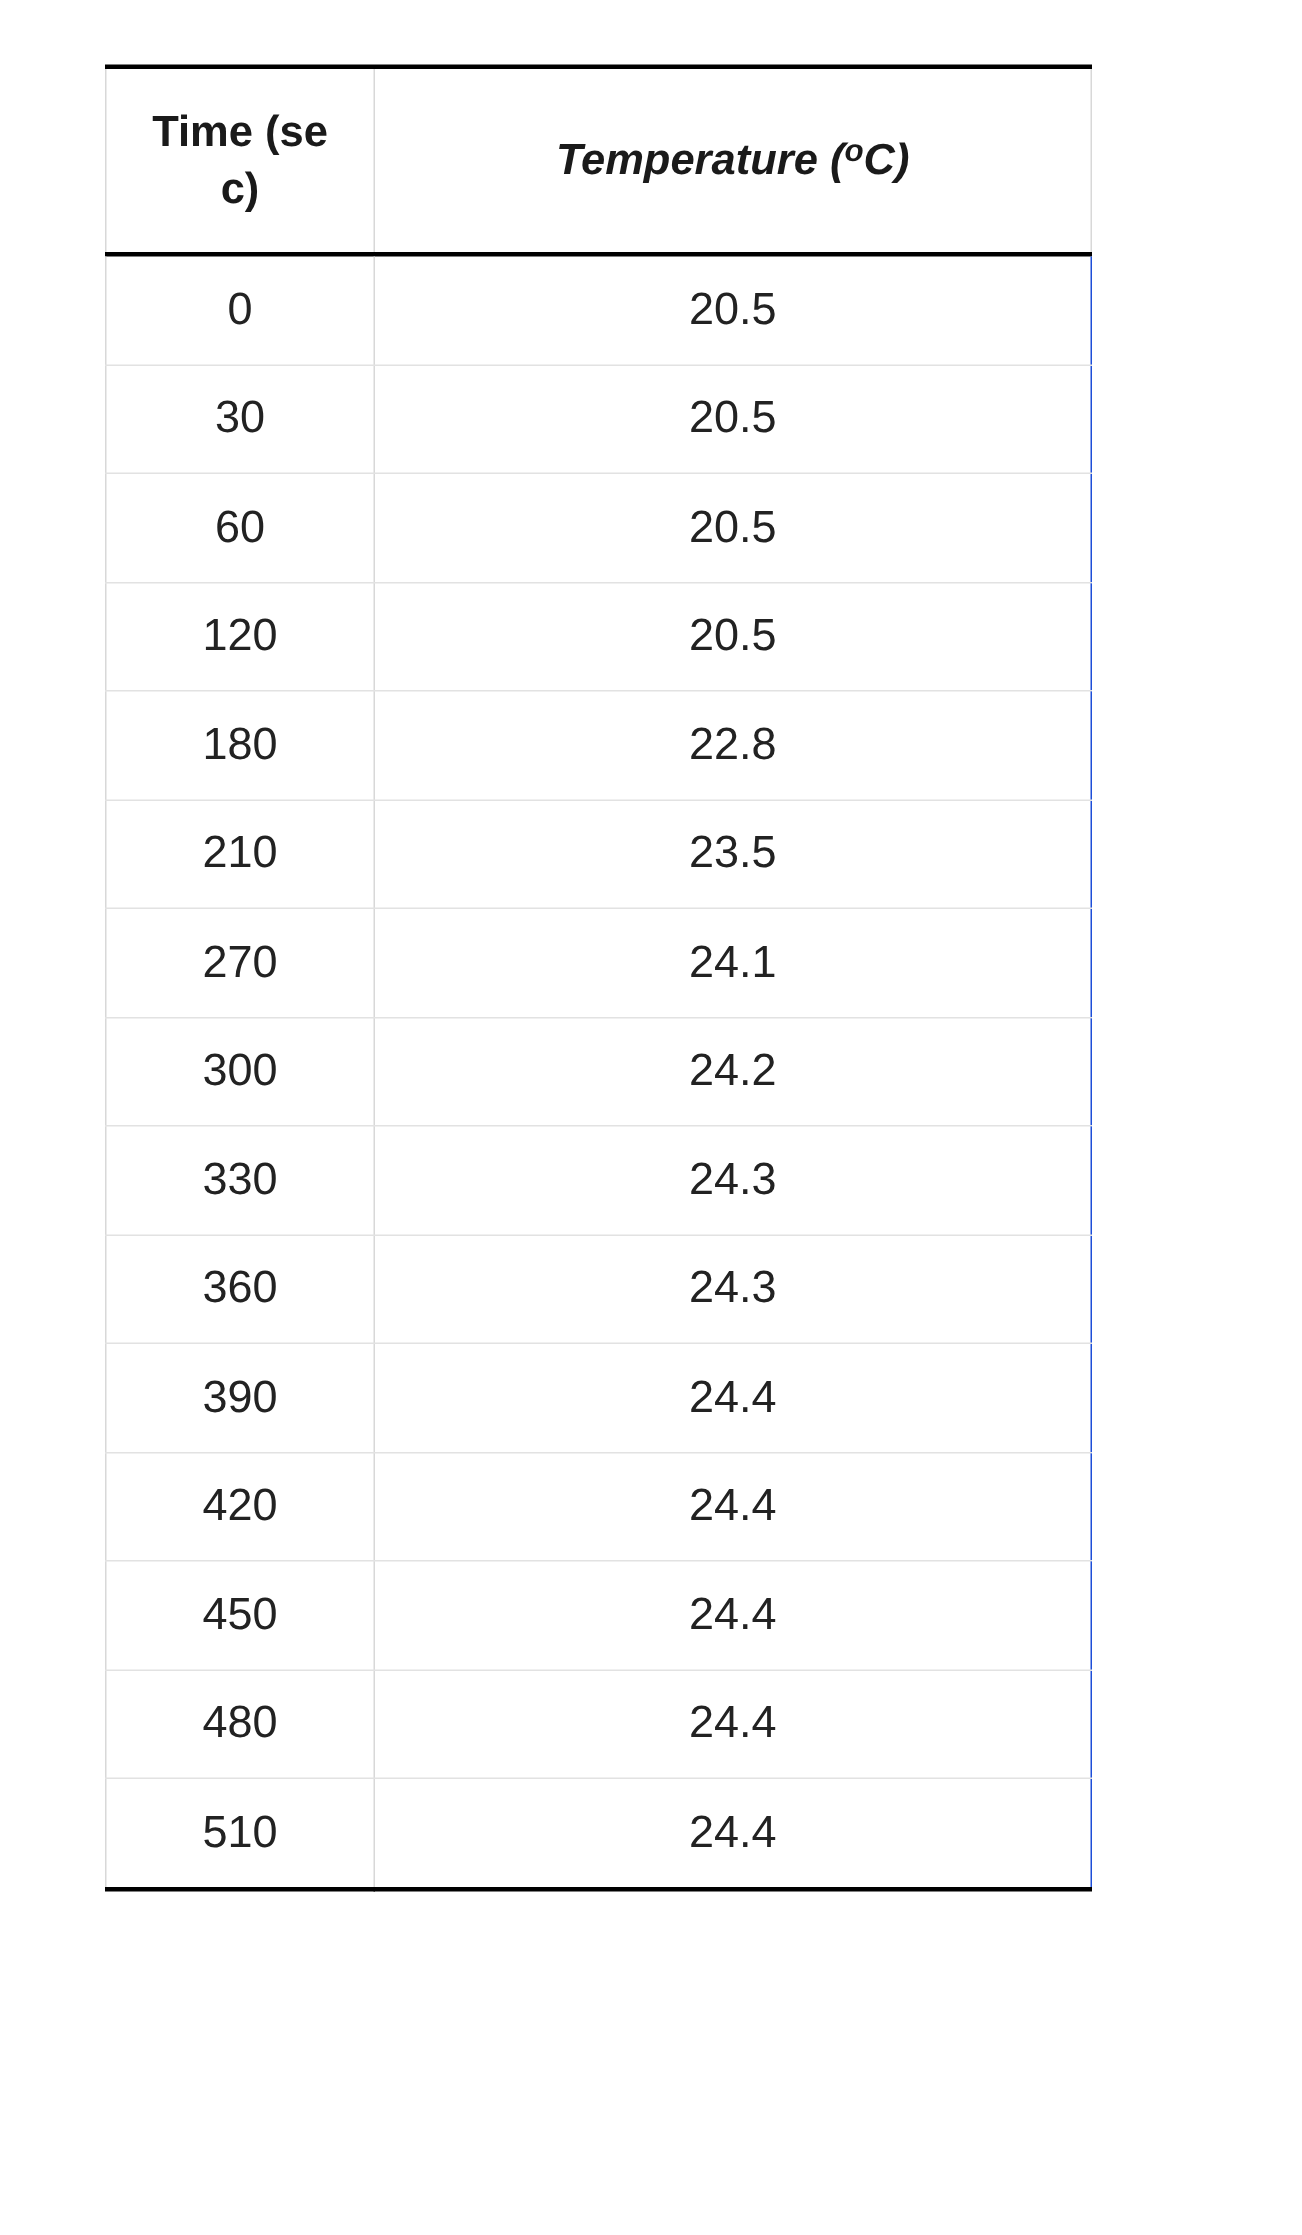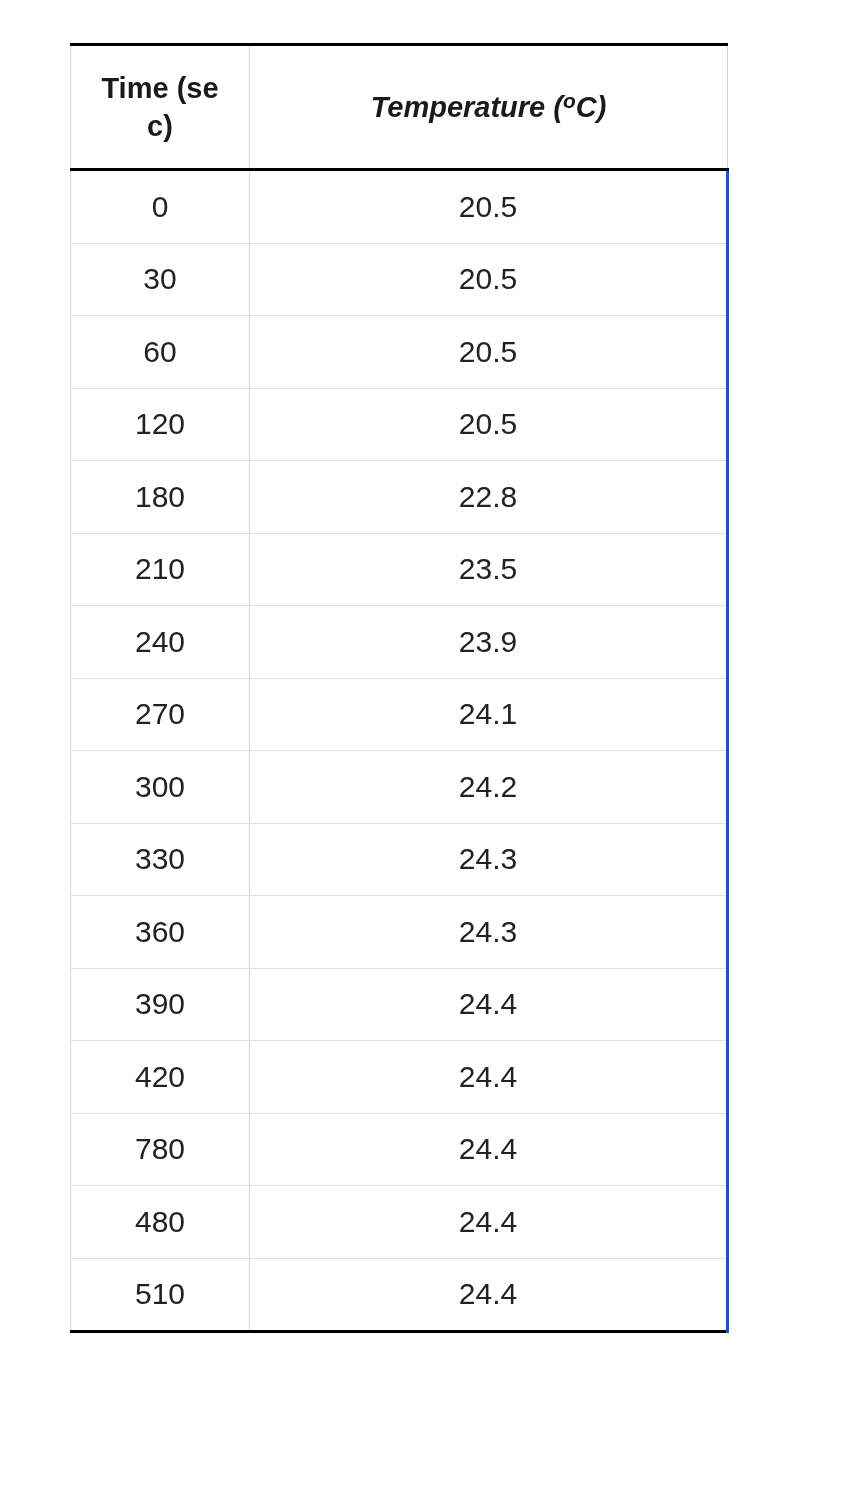--- a/index.html
+++ b/index.html
@@ -91,21 +91,21 @@
     color: #222222;
     border-bottom: 1px solid #e2e2e2;
   }
 
   tbody tr.data-row td.cell-time {
     border-left: 1px solid #d8d8d8;
     border-right: 1px solid #d8d8d8;
   }
 
   tbody tr.data-row td.cell-temp {
-    border-right: 3px solid #1d4ed8;
+    border-right: 1px solid #1d4ed8;
   }
 
   tbody tr.data-row:first-child td {
     border-bottom: 1px solid #e2e2e2;
   }
 
   tbody tr.data-row:last-child td {
     border-bottom: none;
     margin-top: 36px;
   }
@@ -158,24 +158,20 @@
           </tr>
           <tr class="data-row">
             <td class="cell-time">180</td>
             <td class="cell-temp">22.8</td>
           </tr>
           <tr class="data-row">
             <td class="cell-time">210</td>
             <td class="cell-temp">23.5</td>
           </tr>
           <tr class="data-row">
-            <td class="cell-time">240</td>
-            <td class="cell-temp">23.9</td>
-          </tr>
-          <tr class="data-row">
             <td class="cell-time">270</td>
             <td class="cell-temp">24.1</td>
           </tr>
           <tr class="data-row">
             <td class="cell-time">300</td>
             <td class="cell-temp">24.2</td>
           </tr>
           <tr class="data-row">
             <td class="cell-time">330</td>
             <td class="cell-temp">24.3</td>
@@ -186,21 +182,21 @@
           </tr>
           <tr class="data-row">
             <td class="cell-time">390</td>
             <td class="cell-temp">24.4</td>
           </tr>
           <tr class="data-row">
             <td class="cell-time">420</td>
             <td class="cell-temp">24.4</td>
           </tr>
           <tr class="data-row">
-            <td class="cell-time">780</td>
+            <td class="cell-time">450</td>
             <td class="cell-temp">24.4</td>
           </tr>
           <tr class="data-row">
             <td class="cell-time">480</td>
             <td class="cell-temp">24.4</td>
           </tr>
           <tr class="data-row">
             <td class="cell-time">510</td>
             <td class="cell-temp">24.4</td>
           </tr>

